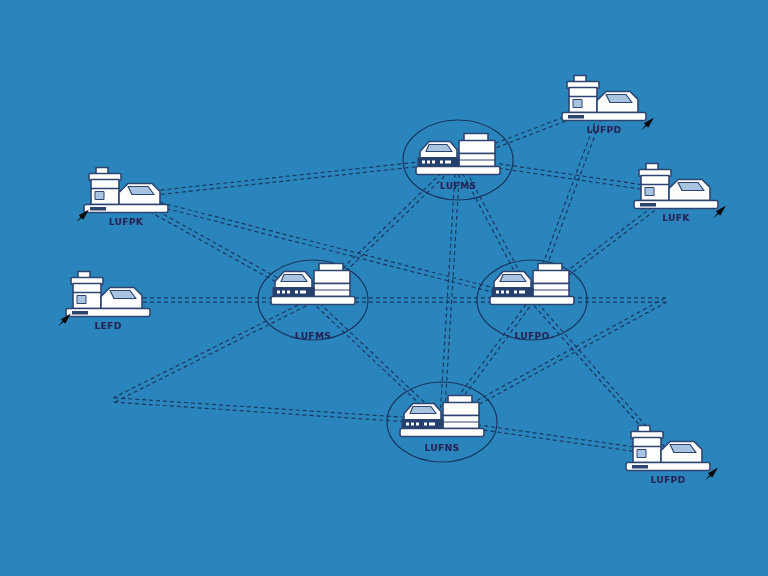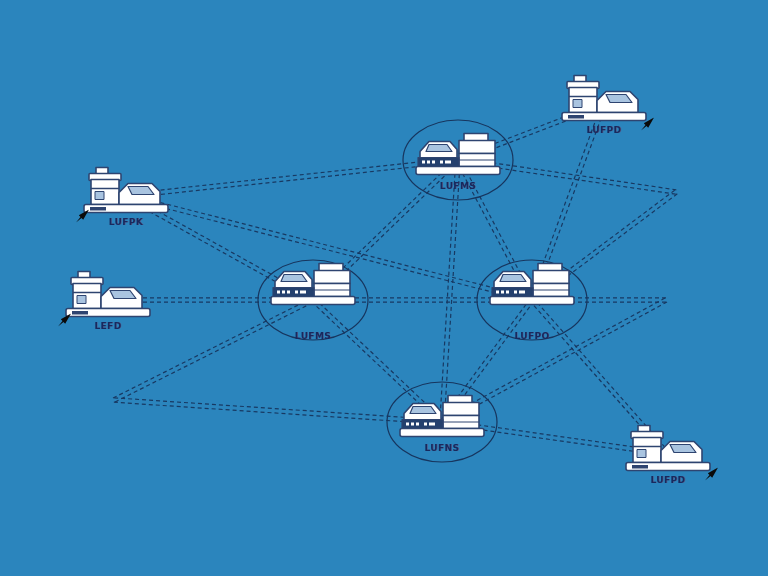--- a/index.html
+++ b/index.html
@@ -219,20 +219,39 @@
               <path d="M46 21 h20 l6 8 h-22 z" fill="#a9c4e0" stroke-width="1.2"></path>
               <rect x="2" y="39" width="84" height="8" rx="2" fill="#ffffff"></rect>
               <rect x="8" y="41.5" width="16" height="3.5" fill="#2e4470" stroke="none"></rect>
             </g>
           </svg></span>
         <span class="label">LUFPD</span>
         <span class="pointer right"><svg viewBox="0 0 13 13" width="13" height="13" class="pointer right" style="position:static">
             <path d="M0 13 L4.5 7.5 L2.8 5.8 L13 0 L7.2 10.2 L5.5 8.5 Z" fill="#0b0b0b"></path>
           </svg></span>
       </div>
+      <div class="node" style="left: 676px; top: 192px;">
+        <span class="icon"><svg viewBox="0 0 88 50" width="88" height="50">
+            <g stroke="#2e4470" stroke-width="1.6" stroke-linejoin="round">
+              <rect x="14" y="2" width="12" height="7" fill="#ffffff"></rect>
+              <rect x="7" y="8" width="32" height="7" rx="1" fill="#ffffff"></rect>
+              <rect x="9" y="14" width="28" height="25" fill="#ffffff"></rect>
+              <line x1="9" y1="23" x2="37" y2="23"></line>
+              <rect x="13" y="26" width="9" height="8" fill="#a9c4e0" stroke-width="1"></rect>
+              <polygon points="37,39 37,27 46,18 70,18 78,26 78,39" fill="#ffffff"></polygon>
+              <path d="M46 21 h20 l6 8 h-22 z" fill="#a9c4e0" stroke-width="1.2"></path>
+              <rect x="2" y="39" width="84" height="8" rx="2" fill="#ffffff"></rect>
+              <rect x="8" y="41.5" width="16" height="3.5" fill="#2e4470" stroke="none"></rect>
+            </g>
+          </svg></span>
+        <span class="label">LUFK</span>
+        <span class="pointer right"><svg viewBox="0 0 13 13" width="13" height="13" class="pointer right" style="position:static">
+            <path d="M0 13 L4.5 7.5 L2.8 5.8 L13 0 L7.2 10.2 L5.5 8.5 Z" fill="#0b0b0b"></path>
+          </svg></span>
+      </div>
       <div class="node" style="left: 668px; top: 454px;">
         <span class="icon"><svg viewBox="0 0 88 50" width="88" height="50">
             <g stroke="#2e4470" stroke-width="1.6" stroke-linejoin="round">
               <rect x="14" y="2" width="12" height="7" fill="#ffffff"></rect>
               <rect x="7" y="8" width="32" height="7" rx="1" fill="#ffffff"></rect>
               <rect x="9" y="14" width="28" height="25" fill="#ffffff"></rect>
               <line x1="9" y1="23" x2="37" y2="23"></line>
               <rect x="13" y="26" width="9" height="8" fill="#a9c4e0" stroke-width="1"></rect>
               <polygon points="37,39 37,27 46,18 70,18 78,26 78,39" fill="#ffffff"></polygon>
               <path d="M46 21 h20 l6 8 h-22 z" fill="#a9c4e0" stroke-width="1.2"></path>

